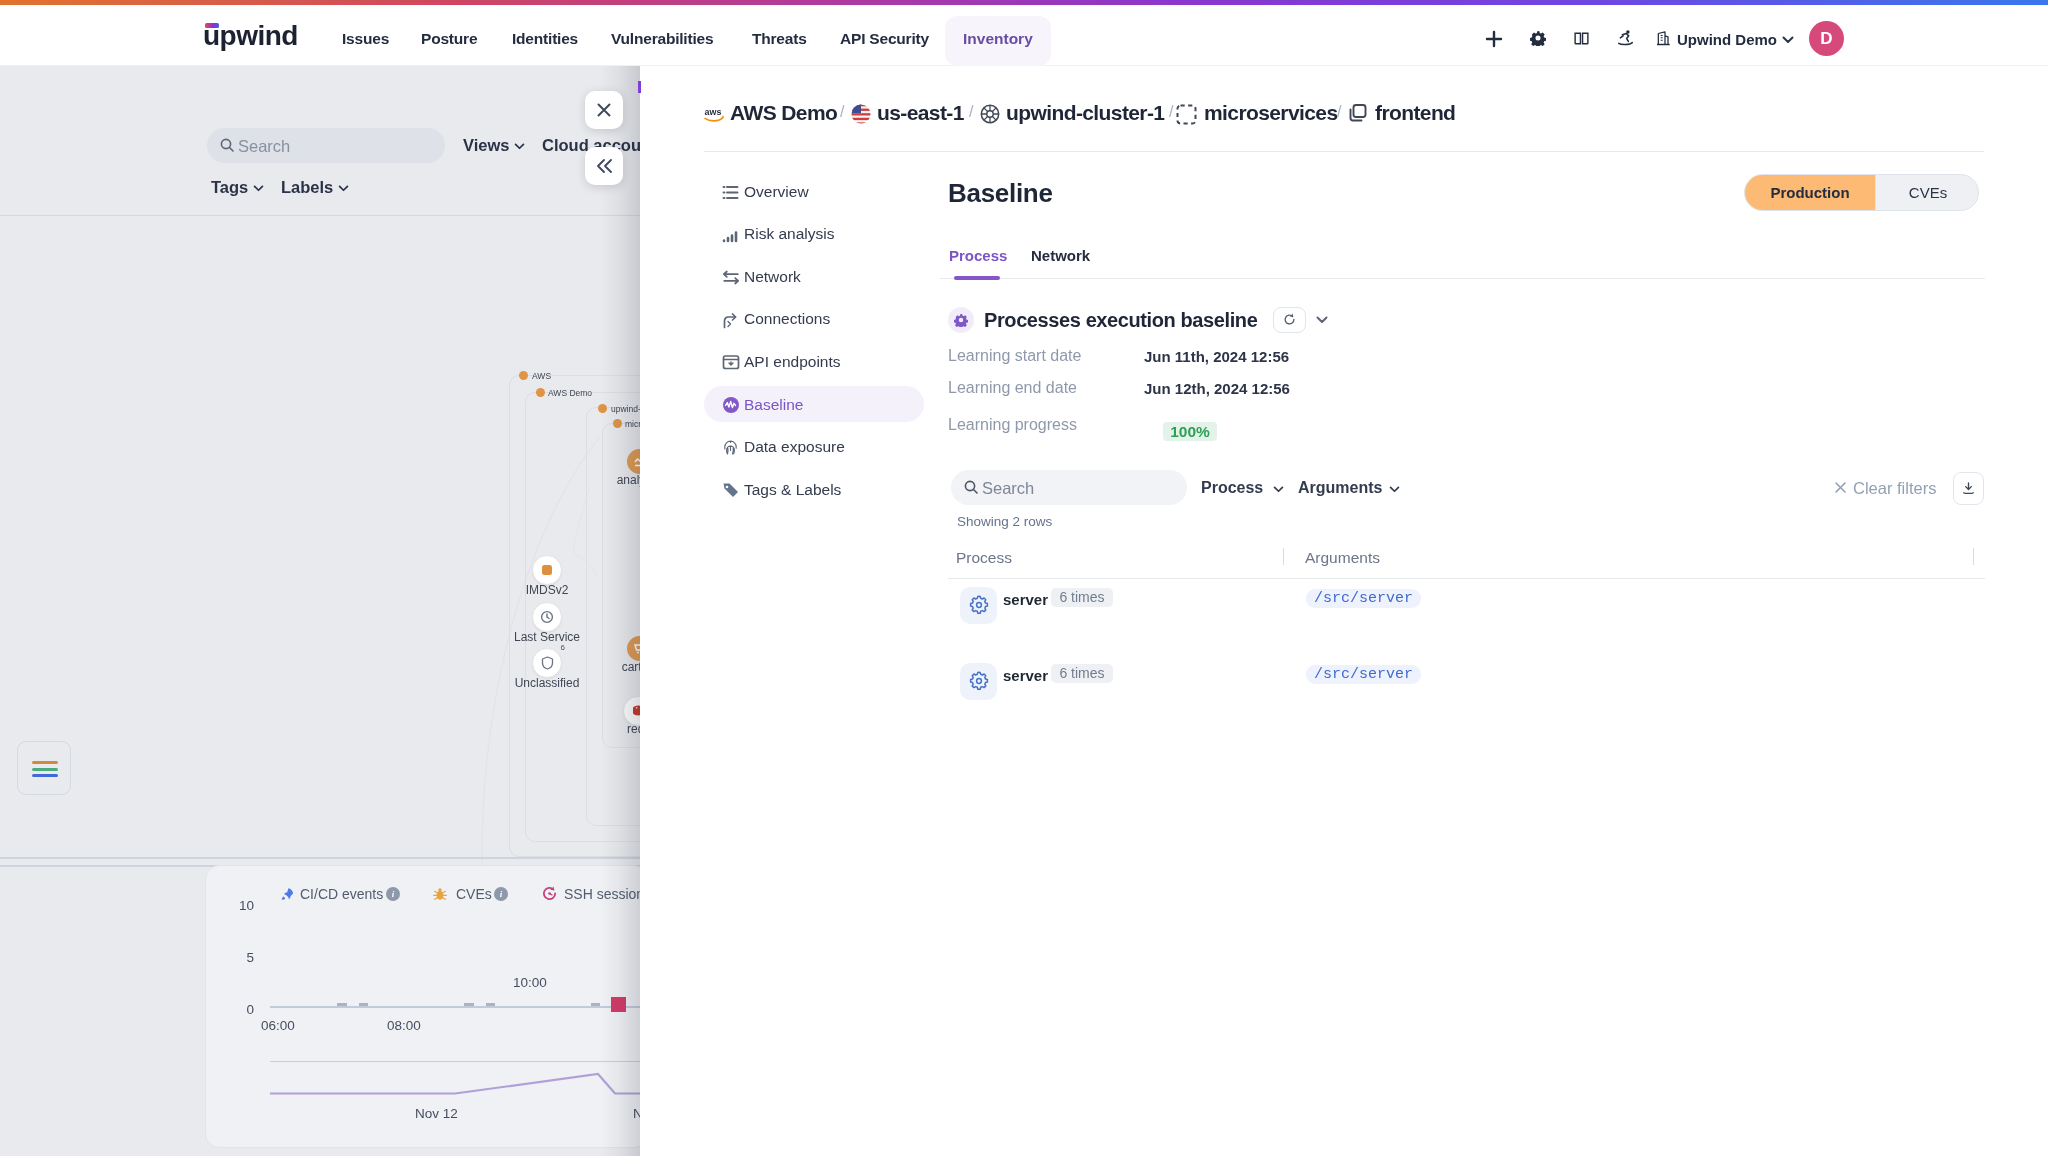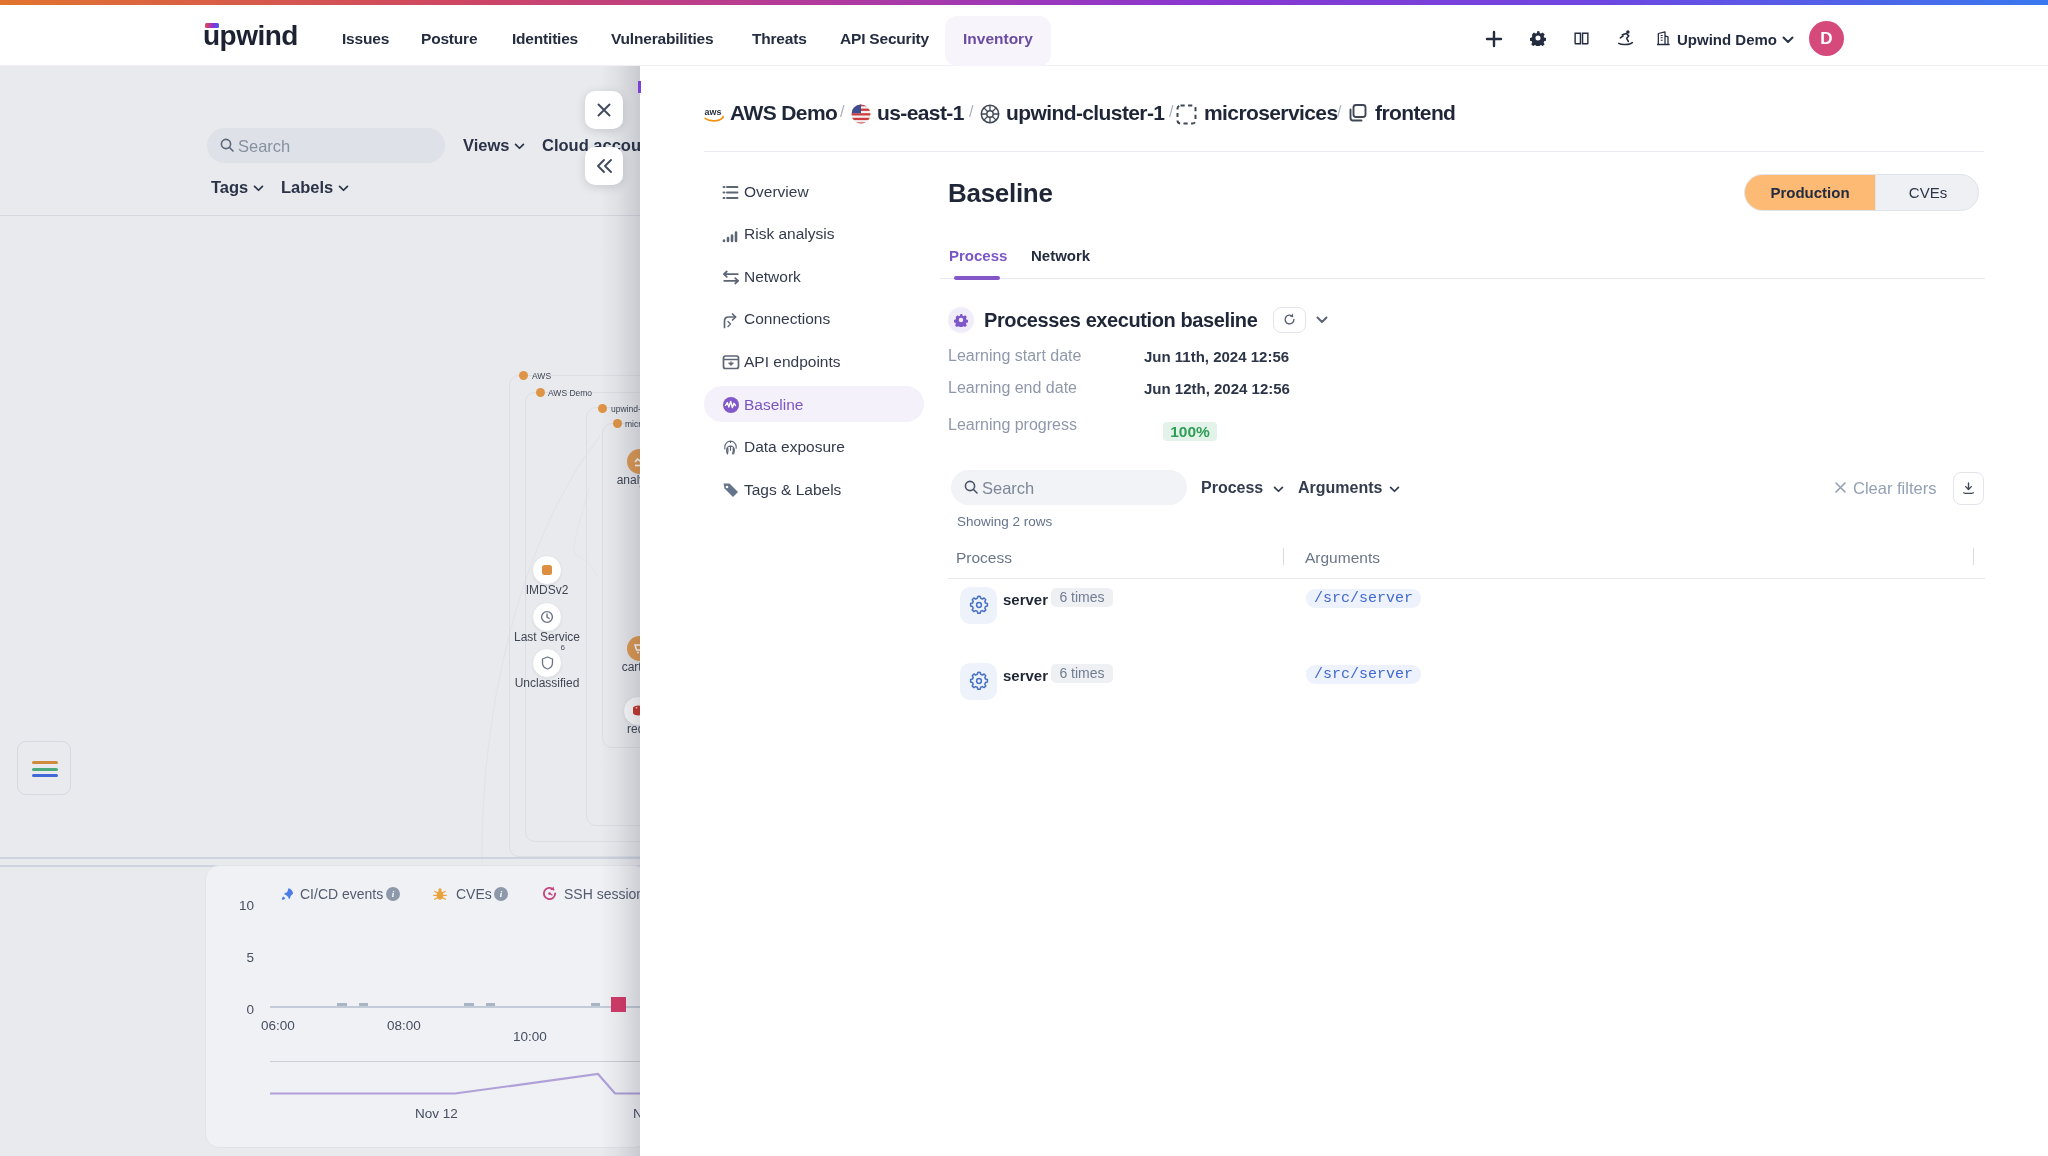--- a/index.html
+++ b/index.html
@@ -252,21 +252,21 @@
     <div class="axlabel" style="left:233px;top:936px;width:21px;text-align:right;">0</div>
     <div class="mabs" style="left:270px;top:940px;width:378px;height:1.5px;background:#c3cbd8;"></div>
     <div class="gbar" style="left:337px;top:936.5px;width:10px;height:3.5px;"></div>
     <div class="gbar" style="left:359px;top:936.5px;width:9px;height:3.5px;"></div>
     <div class="gbar" style="left:464px;top:936.5px;width:10px;height:3.5px;"></div>
     <div class="gbar" style="left:486px;top:936.5px;width:9px;height:3.5px;"></div>
     <div class="gbar" style="left:591px;top:936.5px;width:9px;height:3.5px;"></div>
     <div class="mabs" style="left:611px;top:931px;width:15px;height:15px;background:#d23b68;"></div>
     <div class="axlabel" style="left:261px;top:952px;">06:00</div>
     <div class="axlabel" style="left:387px;top:952px;">08:00</div>
-    <div class="axlabel" style="left:513px;top:963px;">10:00</div>
+    <div class="axlabel" style="left:513px;top:909px;">10:00</div>
     <div class="mabs" style="left:270px;top:995px;width:378px;height:1px;background:#c9cdd4;"></div>
     <svg class="mabs" style="left:270px;top:1000px;" width="378" height="40" viewBox="0 0 378 40">
         <path d="M0 27.5 L185 27.5 L328 8 L345 27.5 L378 27.5" stroke="#b0a0d8" stroke-width="2.2" fill="none"></path>
       </svg>
     <div class="axlabel" style="left:415px;top:1040px;">Nov 12</div>
     <div class="axlabel" style="left:633px;top:1040px;">Nov 13</div>
   </div>
   <div id="edgeshadow" class="abs"></div>
   <div id="panel" class="abs">
     <div id="pmark" class="pabs"></div>

